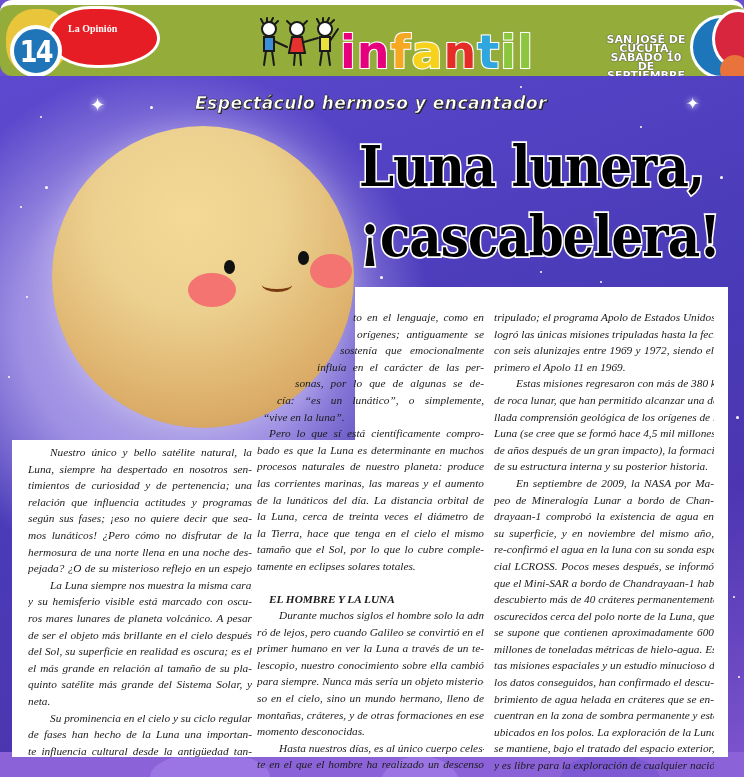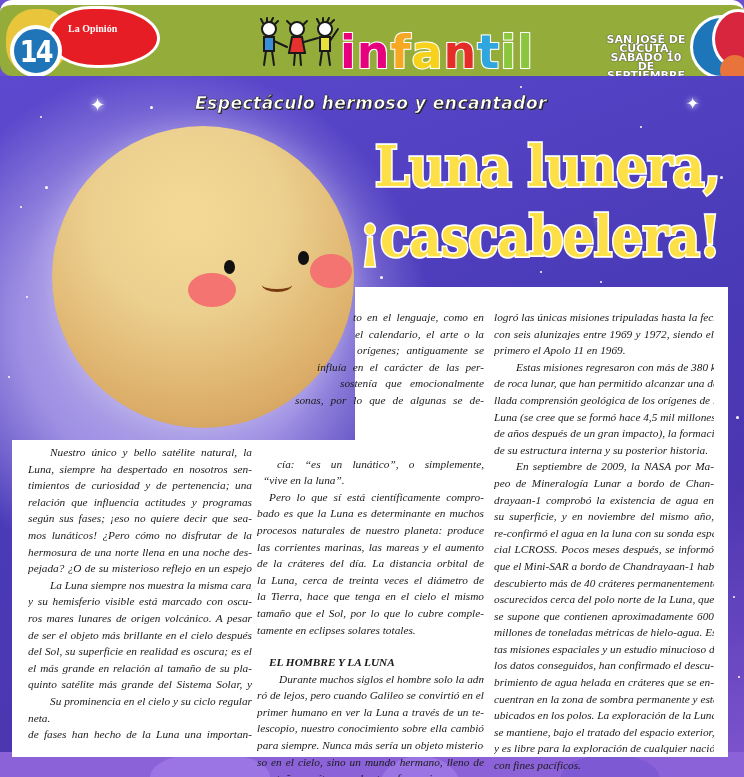--- a/index.html
+++ b/index.html
@@ -83,23 +83,23 @@
     position: absolute; border-radius: 50%; background: #9b75e3;
   }
 
   .kicker {
     position: absolute; left: 195px; top: 93px;
     font-family: "DejaVu Sans", sans-serif; font-weight: bold; font-style: italic; font-size: 17px;
     color: #fff; letter-spacing: 0.5px;
     -webkit-text-stroke: 0.5px #222; text-shadow: 1px 1px 0 #222;
   }
   .headline {
-    position: absolute; right: 24px; top: 132px; text-align: right;
+    position: absolute; right: 24px; top: 132px; text-align: left;
     font-family: "DejaVu Serif", serif; font-weight: bold; font-size: 50px; line-height: 70px;
-    color: #fde047; letter-spacing: -1px;
+    color: #000000; letter-spacing: -1px;
     -webkit-text-stroke: 3px #ffffff; paint-order: stroke fill;
   }
   .headline div { transform: scaleY(1.12); transform-origin: right center; }
 
   
   .moon {
     position: absolute; left: 52px; top: 126px; width: 302px; height: 302px; border-radius: 50%;
     background:
       radial-gradient(circle at 45% 30%, #f3d896 0%, #ecd08f 35%, #ddb06b 70%, #c9944f 100%);
     box-shadow: 0 0 30px rgba(255,255,255,0.25);
@@ -229,62 +229,63 @@
   <span class="line ind">Nuestro único y bello satélite natural, la</span>
   <span class="line">Luna, siempre ha despertado en nosotros sen-</span>
   <span class="line">timientos de curiosidad y de pertenencia; una</span>
   <span class="line">relación que influencia actitudes y programas</span>
   <span class="line">según sus fases; ¡eso no quiere decir que sea-</span>
   <span class="line">mos lunáticos! ¿Pero cómo no disfrutar de la</span>
   <span class="line">hermosura de una norte llena en una noche des-</span>
   <span class="line">pejada? ¿O de su misterioso reflejo en un espejo</span>
   <span class="line ind">La Luna siempre nos muestra la misma cara,</span>
   <span class="line">y su hemisferio visible está marcado con oscu-</span>
-  <span class="line">ros mares lunares de origen volcánico. A pesar</span>
+  <span class="line">ros mares lunares de planeta volcánico. A pesar</span>
   <span class="line">de ser el objeto más brillante en el cielo después</span>
   <span class="line">del Sol, su superficie en realidad es oscura; es el</span>
   <span class="line">el más grande en relación al tamaño de su pla-</span>
   <span class="line">quinto satélite más grande del Sistema Solar, y</span>
+  <span class="line last">neta.</span>
   <span class="line ind">Su prominencia en el cielo y su ciclo regular</span>
-  <span class="line last">neta.</span>
   <span class="line">de fases han hecho de la Luna una importan-</span>
+  <span class="line">te influencia cultural desde la antigüedad tan-</span>
 </div>
 
 <div class="col col-mid">
   <span class="line r" style="padding-left:96px;text-align-last:justify;">to en el lenguaje, como en</span>
-  <span class="line r" style="padding-left:98px;text-align-last:justify;">el calendario, el arte o la</span>
   <span class="line r" style="padding-left:100px;text-align-last:justify;">orígenes; antiguamente se</span>
+  <span class="line r" style="padding-left:83px;text-align-last:justify;">sostenía que emocionalmente</span>
   <span class="line r" style="padding-left:60px;text-align-last:justify;">influía en el carácter de las per-</span>
-  <span class="line r" style="padding-left:83px;text-align-last:justify;">sostenía que emocionalmente</span>
   <span class="line r" style="padding-left:38px;text-align-last:justify;">sonas, por lo que de algunas se de-</span>
-  <span class="line r" style="padding-left:20px;text-align-last:justify;margin-top:47px;">cía: “es un lunático”, o simplemente,</span>
+  <span class="line r" style="padding-left:20px;text-align-last:justify;">cía: “es un lunático”, o simplemente,</span>
   <span class="line last" style="padding-left:6px;">“vive en la luna”.</span>
   <span class="line ind" style="padding-left:12px;">Pero lo que sí está científicamente compro-</span>
   <span class="line">bado es que la Luna es determinante en muchos</span>
   <span class="line">procesos naturales de nuestro planeta: produce</span>
   <span class="line">las corrientes marinas, las mareas y el aumento</span>
-  <span class="line">de la cráteres del día. La distancia orbital de</span>
+  <span class="line">de la lunáticos del día. La distancia orbital de</span>
   <span class="line">la Luna, cerca de treinta veces el diámetro de</span>
   <span class="line">la Tierra, hace que tenga en el cielo el mismo</span>
   <span class="line">tamaño que el Sol, por lo que lo cubre comple-</span>
   <span class="line last">tamente en eclipses solares totales.</span>
   <h3 style="padding-left:12px;">EL HOMBRE Y LA LUNA</h3>
   <span class="line ind">Durante muchos siglos el hombre solo la admi-</span>
   <span class="line">ró de lejos, pero cuando Galileo se convirtió en el</span>
   <span class="line">primer humano en ver la Luna a través de un te-</span>
   <span class="line">lescopio, nuestro conocimiento sobre ella cambió</span>
   <span class="line">para siempre. Nunca más sería un objeto misterio-</span>
   <span class="line">so en el cielo, sino un mundo hermano, lleno de</span>
   <span class="line">montañas, cráteres, y de otras formaciones en ese</span>
   <span class="line last">momento desconocidas.</span>
   <span class="line ind">Hasta nuestros días, es al único cuerpo celes-</span>
   <span class="line">te en el que el hombre ha realizado un descenso</span>
 </div>
 
 <div class="col col-right">
+  <span class="line">tripulado; el programa Apolo de Estados Unidos</span>
   <span class="line">logró las únicas misiones tripuladas hasta la fecha,</span>
   <span class="line">con seis alunizajes entre 1969 y 1972, siendo el</span>
   <span class="line last">primero el Apolo 11 en 1969.</span>
   <span class="line ind">Estas misiones regresaron con más de 380 kg</span>
   <span class="line">de roca lunar, que han permitido alcanzar una deta-</span>
   <span class="line">llada comprensión geológica de los orígenes de la</span>
   <span class="line">Luna (se cree que se formó hace 4,5 mil millones</span>
   <span class="line">de años después de un gran impacto), la formación</span>
   <span class="line last">de su estructura interna y su posterior historia.</span>
   <span class="line ind">En septiembre de 2009, la NASA por Ma-</span>

